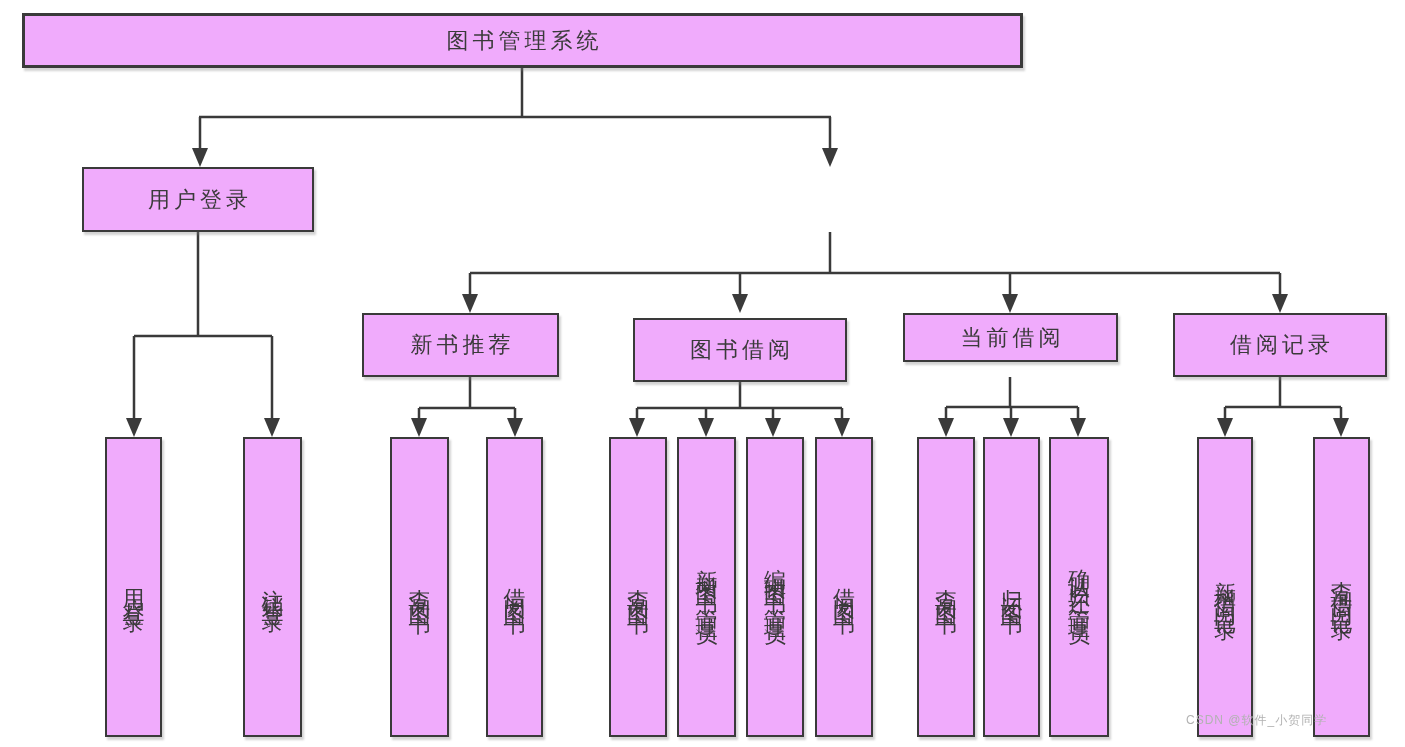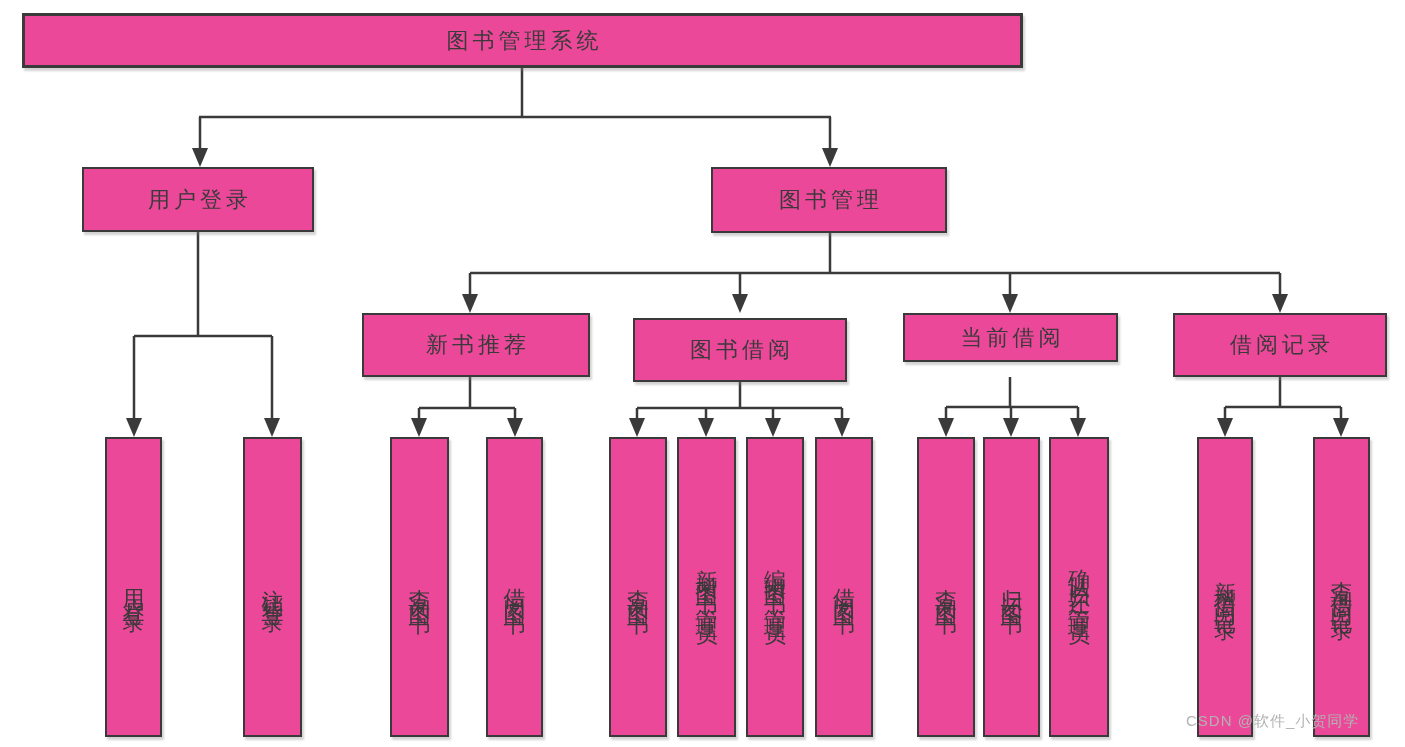--- a/index.html
+++ b/index.html
@@ -12,39 +12,39 @@
   html,body{margin:0;padding:0;background:var(--background);}
   body{font-family:"Liberation Sans","DejaVu Sans",sans-serif;color:var(--text);}
   .stage{
     position:relative;width:1405px;height:747px;background:var(--background);
     overflow:hidden;
   }
   svg.wires{position:absolute;left:0;top:0;z-index:1;}
   svg.wires path{stroke:var(--line);stroke-width:2.5;fill:none;}
   svg.wires polygon{fill:var(--line);stroke:none;}
   .hbox,.vbox{
-    position:absolute;box-sizing:border-box;background:#ec4899;
+    position:absolute;box-sizing:border-box;background:#f0abfc;
     border:2.5px solid var(--box-border);
     box-shadow:2px 3px 2px rgba(130,130,130,.35);
     z-index:2;
   }
   .hbox{display:flex;align-items:center;justify-content:center;}
   .hlabel{
     font-size:22px;letter-spacing:4px;white-space:nowrap;
     color:var(--text);transform:translateX(2px);
   }
   .vbox{}
   .vlabel{
     position:absolute;left:50%;top:50%;transform:translate(-50%,-50%);
     writing-mode:vertical-rl;text-orientation:mixed;
     font-size:22px;letter-spacing:8px;white-space:nowrap;color:var(--text);
   }
   .watermark{
     position:absolute;left:1186px;top:712px;z-index:3;
-    font-size:15px;color:var(--watermark);letter-spacing:1px;white-space:nowrap;
+    font-size:12px;color:var(--watermark);letter-spacing:1px;white-space:nowrap;
   }
 </style>
 </head>
 <body>
 
 <div class="stage">
 
   <svg class="wires" width="1405" height="747" viewBox="0 0 1405 747">
     <g>
       <path d="M522 68 V117 M199 117 H831 M200 117 V150 M830 117 V150"></path>
@@ -88,25 +88,22 @@
     </g>
   </svg>
 
   <div class="hbox" style="left:22px;top:13px;width:1001px;height:55px;border-width:3px">
     <span class="hlabel">图书管理系统</span>
   </div>
 
   <div class="hbox" style="left:82px;top:167px;width:232px;height:65px">
     <span class="hlabel">用户登录</span>
   </div>
-  <div class="hbox" style="left:711px;top:167px;width:236px;height:66px">
-    <span class="hlabel">图书管理</span>
-  </div>
 
-  <div class="hbox" style="left:362px;top:313px;width:228px;height:64px">
+  <div class="hbox" style="left:362px;top:313px;width:197px;height:64px">
     <span class="hlabel">新书推荐</span>
   </div>
   <div class="hbox" style="left:633px;top:318px;width:214px;height:64px">
     <span class="hlabel">图书借阅</span>
   </div>
   <div class="hbox" style="left:903px;top:313px;width:215px;height:49px">
     <span class="hlabel">当前借阅</span>
   </div>
   <div class="hbox" style="left:1173px;top:313px;width:214px;height:64px">
     <span class="hlabel">借阅记录</span>

